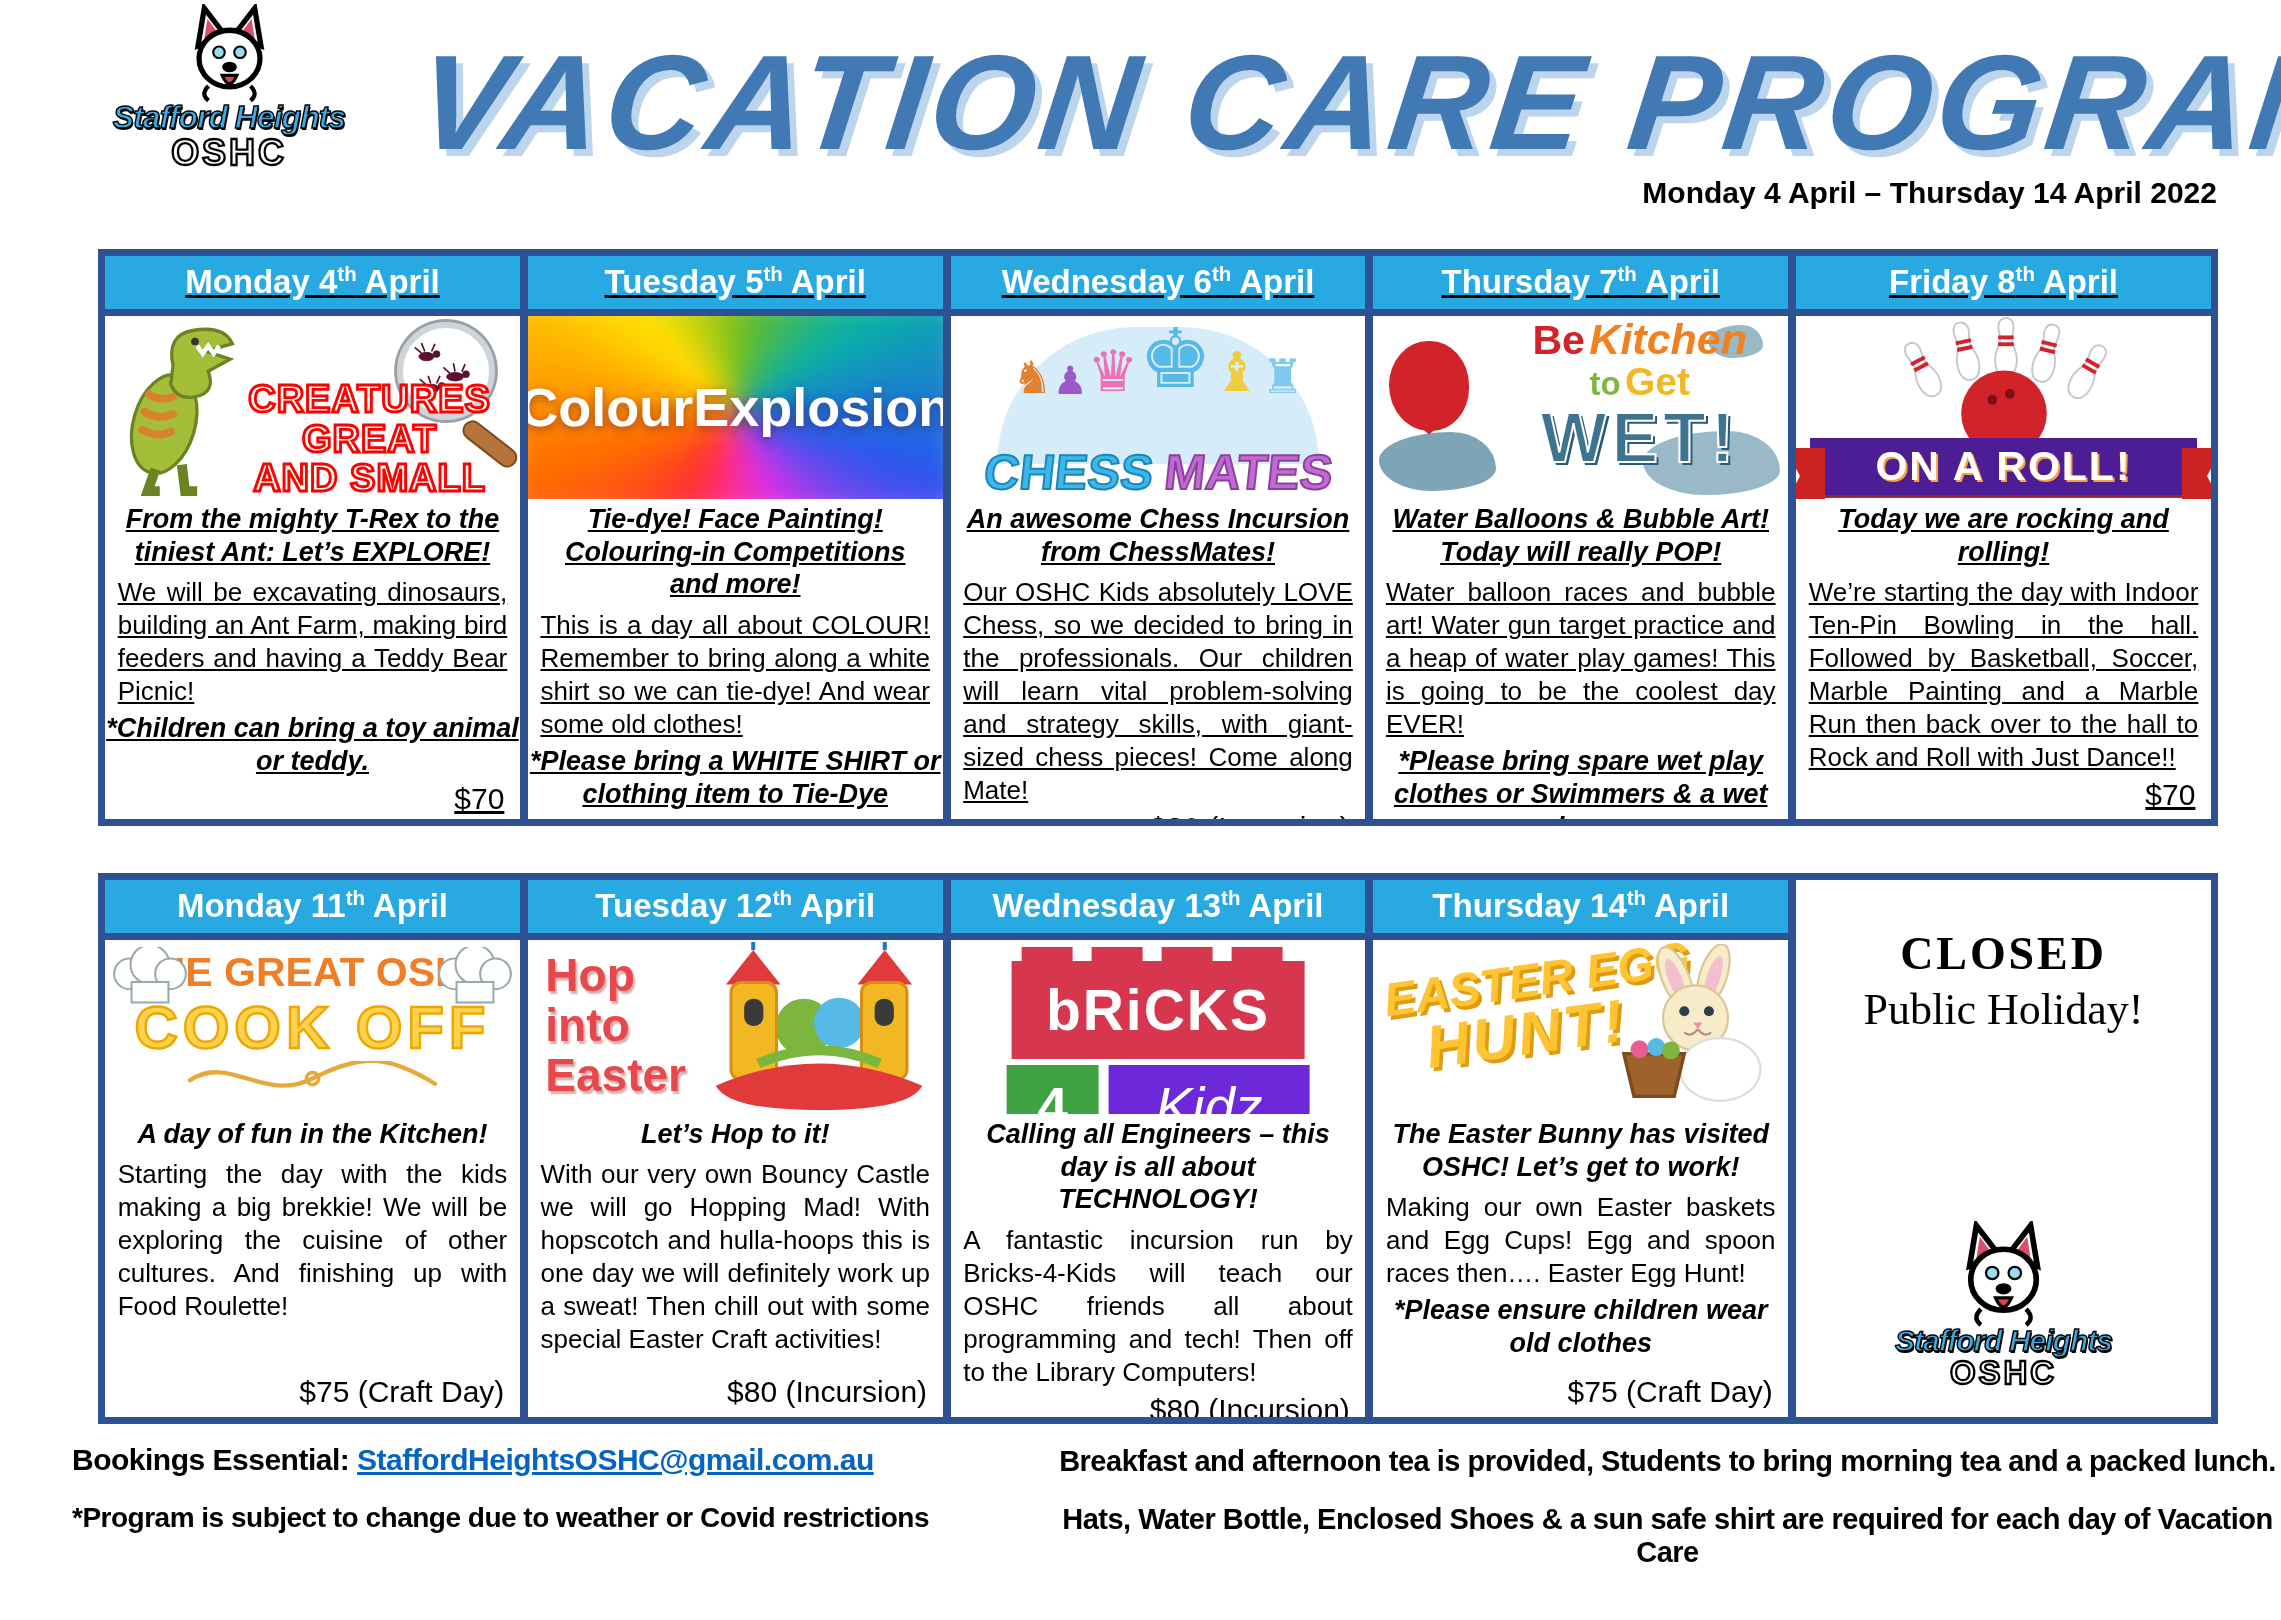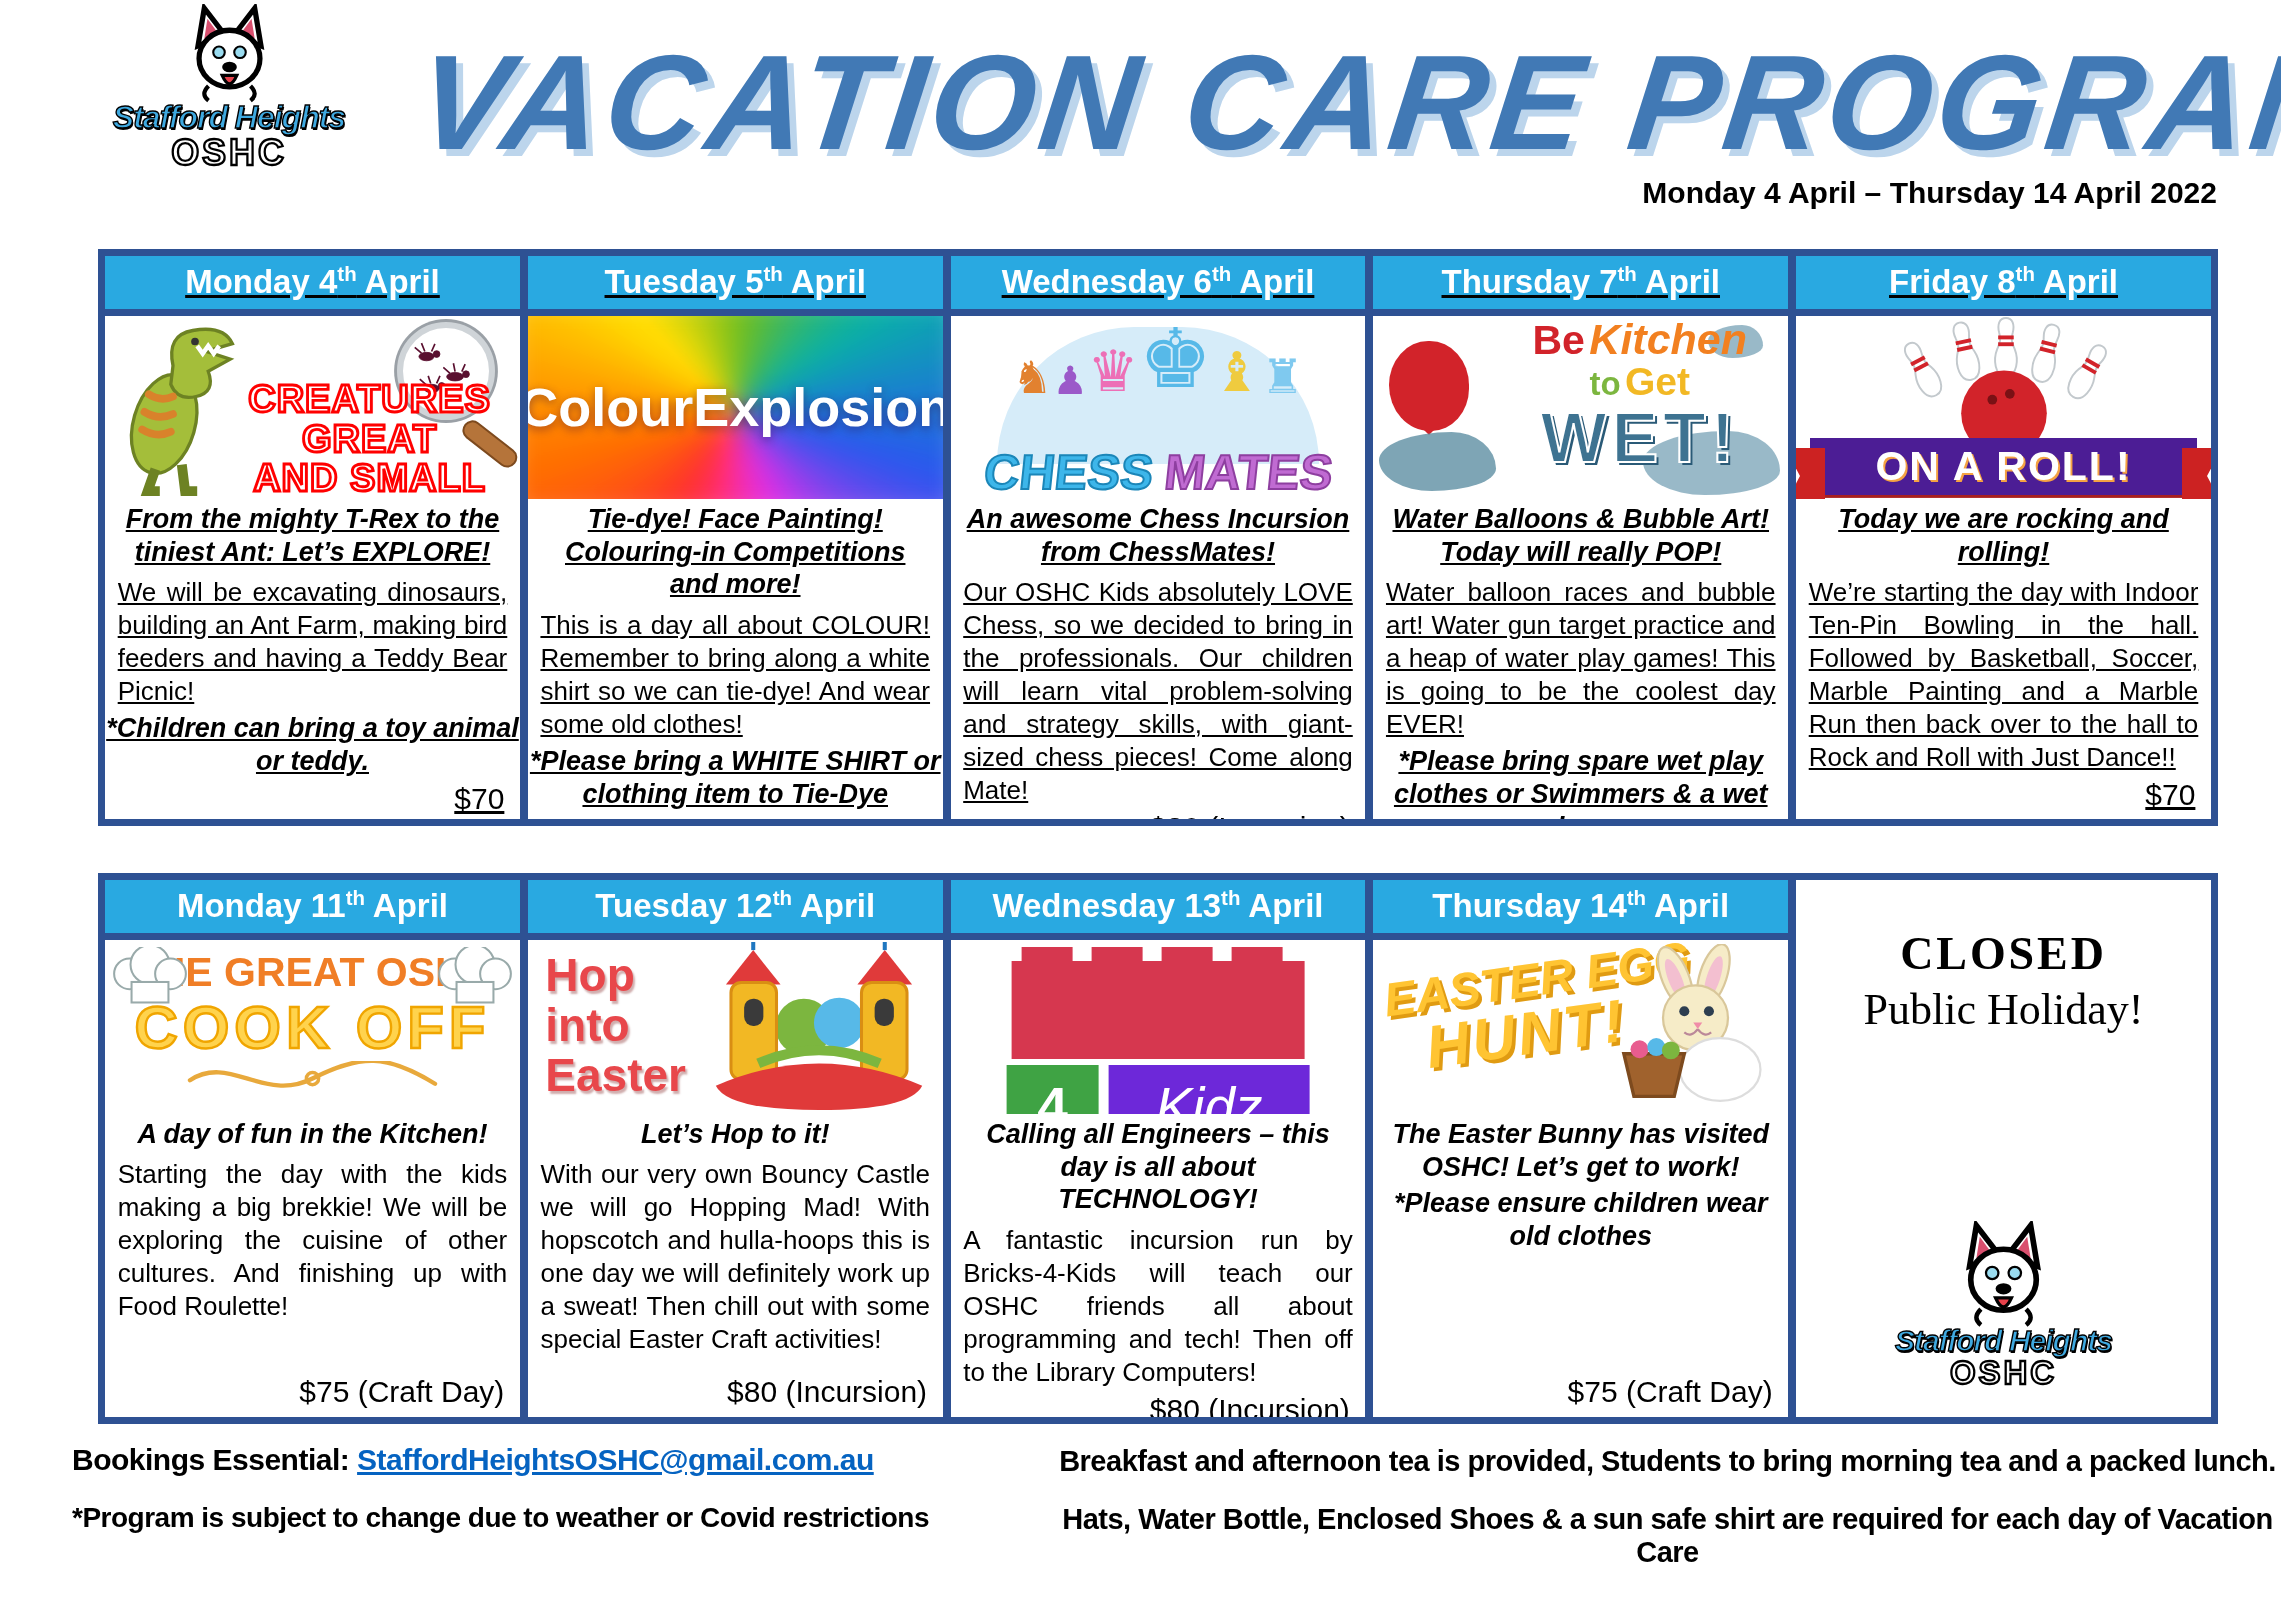--- a/index.html
+++ b/index.html
@@ -381,20 +381,21 @@
 
     <div class="cell">
       <div class="cell-head"><span>Wednesday 13</span><sup>th</sup><span> April</span></div>
       <div class="art">
         <div class="bricks-wrap">
           <div class="brick-red">
             <div class="stud st1"></div>
             <div class="stud st2"></div>
             <div class="stud st3"></div>
             <div class="stud st4"></div>
+            <span class="brick-text">bRiCKS</span>
           </div>
           <div class="brick-row">
             <div class="brick-green">4</div>
             <div class="brick-blue" style="position:relative;">
                 <span>Kidz</span>
               </div>
           </div>
         </div>
       </div>
       <div class="tag">Calling all Engineers – this day is all about TECHNOLOGY!</div>
@@ -420,20 +421,21 @@
           <polygon points="78,70 86,70 82,76" fill="#F08CA8"></polygon>
           <path d="M82,76 q-6,8 -12,3 M82,76 q6,8 12,3" stroke="#b89" stroke-width="2" fill="none"></path>
           <ellipse cx="102" cy="112" rx="36" ry="28" fill="#fff" stroke="#ddd" stroke-width="2"></ellipse>
           <path d="M16,98 h54 l-9,38 h-36 z" fill="#A0622D" stroke="#7d4a1e" stroke-width="3"></path>
           <circle cx="30" cy="94" r="8" fill="#E85C8F"></circle>
           <circle cx="45" cy="92" r="8" fill="#57B9E8"></circle>
           <circle cx="58" cy="95" r="8" fill="#7CB63F"></circle>
         </svg>
       </div>
       <div class="tag">The Easter Bunny has visited OSHC! Let’s get to work!</div>
+      <div class="bodytext">Making our own Easter baskets and Egg Cups! Egg and spoon races then…. Easter Egg Hunt!</div>
       <div class="note">*Please ensure children wear old clothes</div>
       <div class="price">$75 (Craft Day)</div>
     </div>
 
     <div class="cell">
       <div class="closed-title">CLOSED</div>
       <div class="closed-sub">Public Holiday!</div>
       <div class="cell-logo">
         <svg class="logo-dog" viewBox="0 0 100 100">
           <polygon points="20,40 26,4 46,30" fill="#fff" stroke="#000" stroke-width="5"></polygon>

